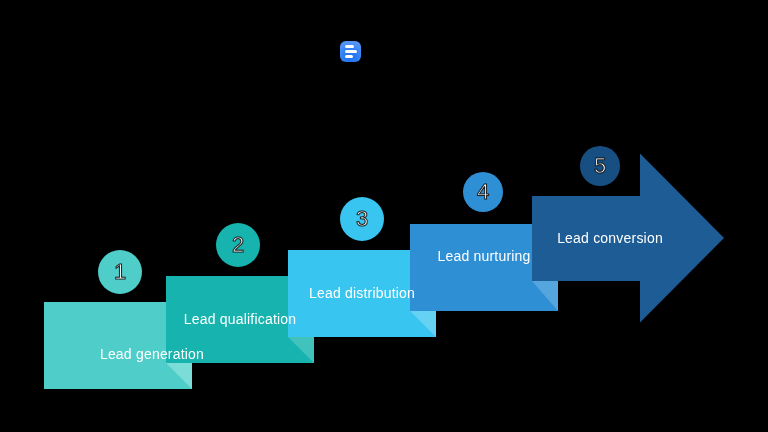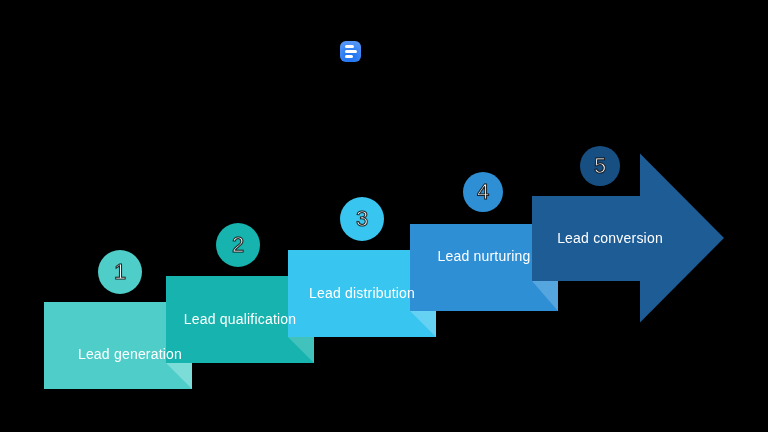--- a/index.html
+++ b/index.html
@@ -72,21 +72,21 @@
   <div class="circle" style="left: 340px; top: 197px; width: 44px; height: 44px; background-color: rgb(56, 197, 239);">
     <span class="num">3</span>
   </div>
   <div class="circle" style="left: 463px; top: 172px; width: 40px; height: 40px; background-color: rgb(47, 143, 213);">
     <span class="num">4</span>
   </div>
   <div class="circle" style="left: 580px; top: 146px; width: 40px; height: 40px; background-color: rgb(23, 79, 131);">
     <span class="num">5</span>
   </div>
 
-  <div class="step-label" style="left:56px;top:302px;width:148px;height:104px;">
+  <div class="step-label" style="left:44px;top:302px;width:148px;height:104px;padding-left:34px;">
     <span>Lead generation</span>
   </div>
   <div class="step-label" style="left:288px;top:250px;width:148px;height:87px;">
     <span>Lead distribution</span>
   </div>
   <div class="step-label" style="left:166px;top:276px;width:148px;height:87px;">
     <span>Lead qualification</span>
   </div>
   <div class="step-label" style="left:410px;top:224px;width:148px;height:64px;">
     <span>Lead nurturing</span>

